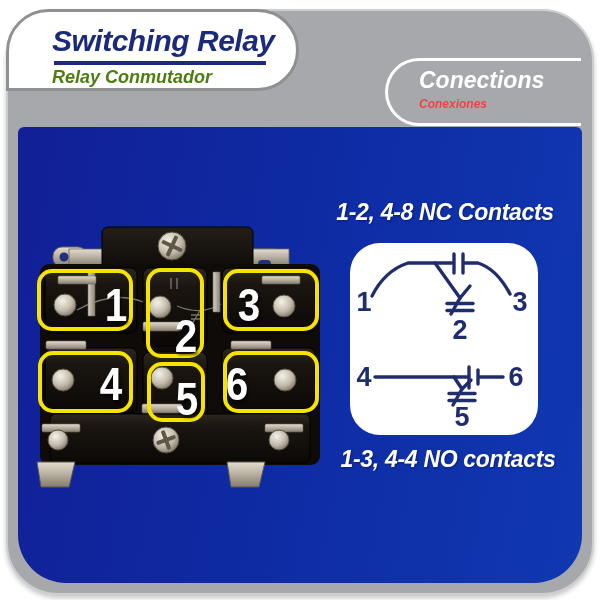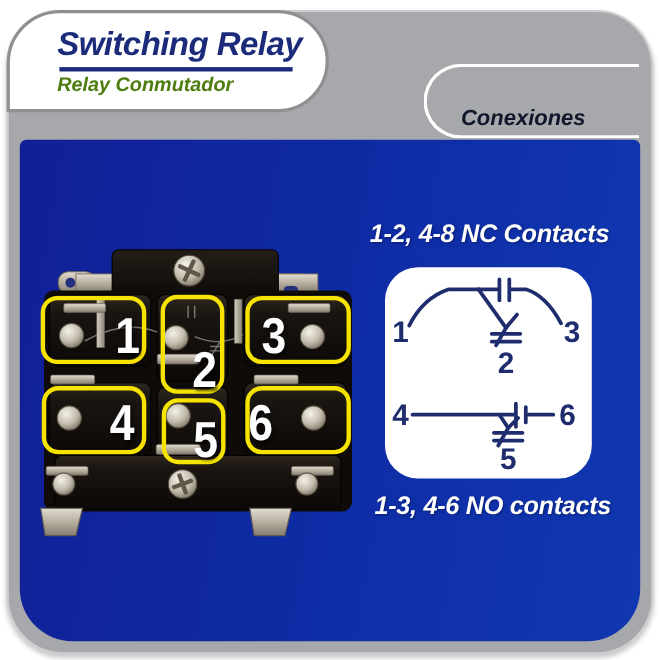--- a/index.html
+++ b/index.html
@@ -8,21 +8,21 @@
     background:#ffffff;
     font-family:"Liberation Sans", sans-serif;
   }
   .card{
     position:absolute;left:6px;top:9px;width:588px;height:586px;
     background:var(--card-gray,#a7a8ab);
     border:2px solid #cdced0;border-radius:52px;box-sizing:border-box;
     box-shadow:0 3px 5px rgba(0,0,0,.22);
   }
   .plate{
-    position:absolute;left:6px;top:9px;width:293px;height:93px;
+    position:absolute;left:6px;top:9px;width:293px;height:82px;
     background:#ffffff;border:3px solid #8e9092;
     border-radius:52px 50px 50px 0;box-sizing:border-box;
   }
   .plate-title{
     position:absolute;left:43px;top:12px;
     font-style:italic;font-weight:bold;font-size:30px;letter-spacing:-.5px;
     color:var(--navy,#1b2b7a);white-space:nowrap;
   }
   .plate-rule{
     position:absolute;left:45px;top:49px;width:212px;height:4px;
@@ -37,21 +37,21 @@
     position:absolute;left:385px;top:58px;width:196px;height:68px;
     border:3px solid #ffffff;border-right:none;
     border-radius:36px 0 0 36px;box-sizing:border-box;
   }
   .tab-title{
     position:absolute;left:31px;top:6px;
     font-style:italic;font-weight:bold;font-size:23px;color:#ffffff;white-space:nowrap;
   }
   .tab-sub{
     position:absolute;left:31px;top:36px;
-    font-style:italic;font-weight:bold;font-size:20px;color:#0f172a;white-space:nowrap;
+    font-style:italic;font-weight:bold;font-size:12px;color:#ef4444;white-space:nowrap;
   }
   .panel{
     position:absolute;left:18px;top:127px;width:564px;height:456px;
     border-radius:6px 6px 48px 48px;
     background:linear-gradient(100deg,
       var(--panel-blue-left,#121f96) 0%,
       #0e2aa3 45%,
       var(--panel-blue-right,#1038b1) 100%);
   }
   .relay-svg{position:absolute;left:25px;top:218px;}
@@ -238,23 +238,24 @@
     </g>
     <text class="schem-text" x="14" y="68">1</text>
     <text class="schem-text" x="110" y="96">2</text>
     <text class="schem-text" x="170" y="68">3</text>
     <text class="schem-text" x="14" y="143">4</text>
     <text class="schem-text" x="112" y="183">5</text>
     <text class="schem-text" x="166" y="143">6</text>
   </svg>
 </div>
 
-<div class="contacts-label" id="no">1-3, 4-6 NO contacts</div>
+<div class="contacts-label" id="no">1-3, 4-4 NO contacts</div>
 
 <div class="plate">
   <span class="plate-title">Switching Relay</span>
   <div class="plate-rule"></div>
   <span class="plate-sub">Relay Conmutador</span>
 </div>
 
 <div class="tab">
+  <span class="tab-title">Conections</span>
   <span class="tab-sub">Conexiones</span>
 </div>
 
 </body></html>

